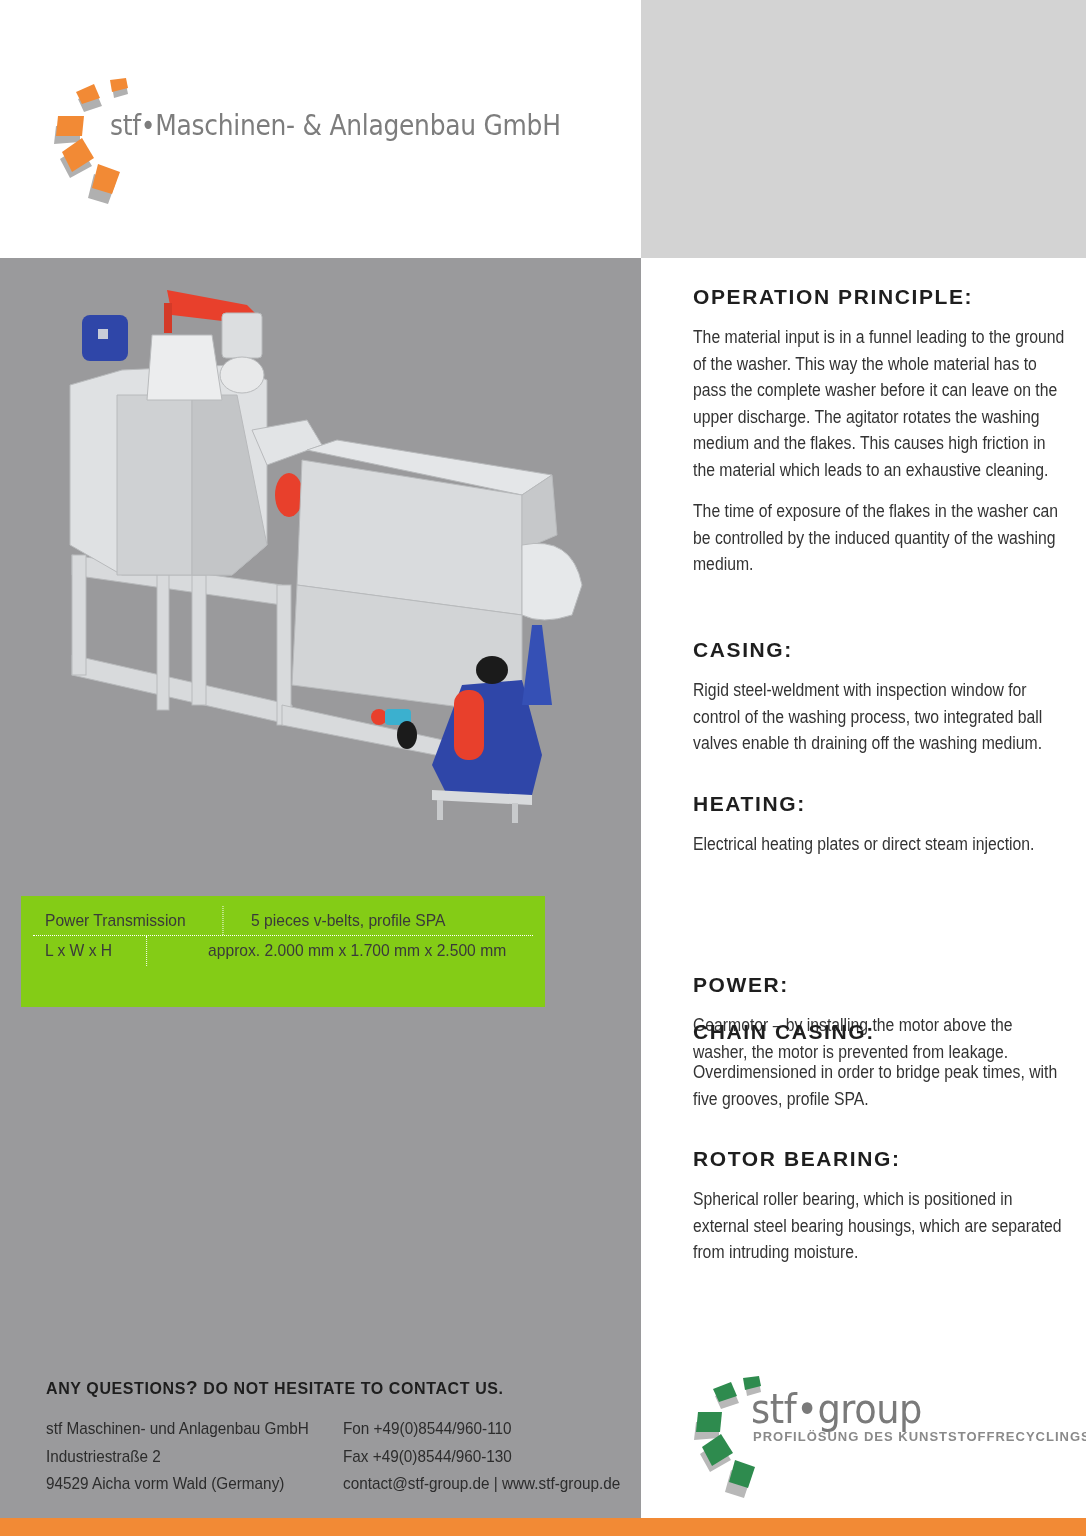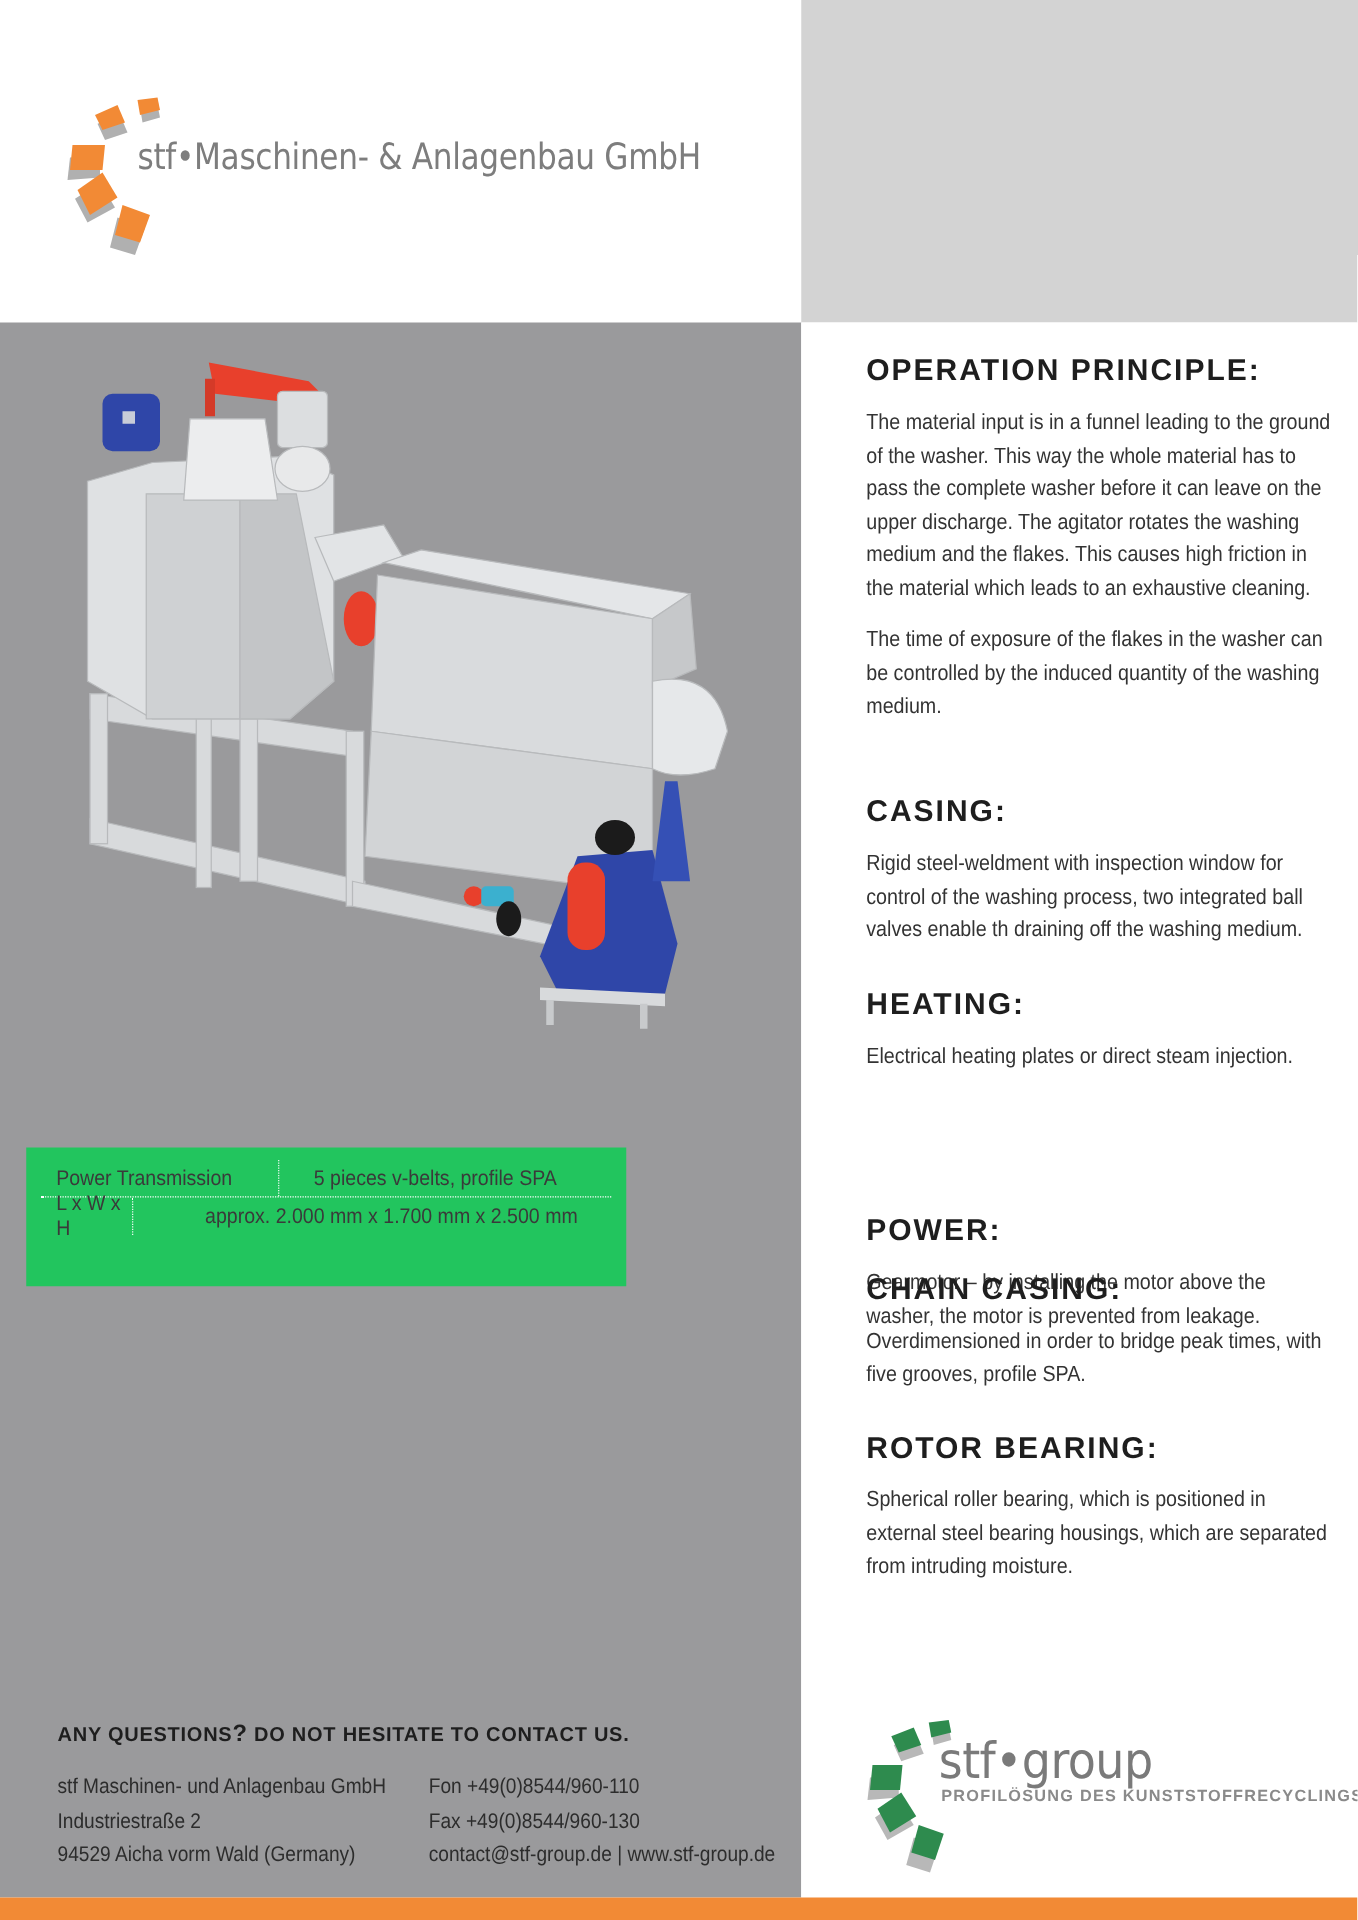--- a/index.html
+++ b/index.html
@@ -14,36 +14,36 @@
 
   
   .logo { position: absolute; left: 52px; top: 74px; width: 500px; height: 140px; text-align: right; }
   .logo svg { position: absolute; left: 0; top: 0; }
   .logo-text { position: absolute; left: 58px; top: 34px; font-family: "DejaVu Sans", sans-serif; font-size: 29px; color: #7d7d7d; letter-spacing: -0.3px; white-space: nowrap; transform: scaleX(0.86); transform-origin: left center; }
 
   
   .machine { position: absolute; left: 52px; top: 285px; width: 560px; height: 550px; }
 
   
-  .spec-table { position: absolute; left: 21px; top: 918px; width: 480px; height: 111px; background: #22c55e; padding: 10px 12px 0 12px; }
+  .spec-table { position: absolute; left: 21px; top: 896px; width: 524px; height: 111px; background: #84cc16; padding: 10px 12px 0 12px; }
   .spec-row { display: flex; height: 30px; align-items: center; border-bottom: 1px dotted #ffffff; font-size: 17px; color: #3a3a3a; }
   .spec-row:last-child { border-bottom: none; gap: 40px; }
   .spec-label { width: 207px; padding-left: 13px; height: 100%; display: flex; align-items: center; border-right: 1px dotted #ffffff; transform: scaleX(0.92); transform-origin: left center; }
   .spec-value { padding-left: 12px; height: 100%; display: flex; align-items: center; white-space: nowrap; transform: scaleX(0.92); transform-origin: left center; }
 
   
   .contact-heading { position: absolute; left: 46px; top: 1377px; font-size: 16px; font-weight: bold; color: #1e1e1e; letter-spacing: 0.6px; white-space: nowrap; }
   .contact-heading .big { font-size: 19px; }
   .contact-col { position: absolute; top: 1415px; font-size: 17px; color: #2c2c2c; line-height: 27.5px; white-space: nowrap; transform: scaleX(0.9); transform-origin: left top; }
   .contact-col.left { left: 46px; }
   .contact-col.right { left: 343px; }
 
   
   .section { position: absolute; left: 693px; width: 375px; }
-  .section h2 { font-size: 24px; font-weight: bold; color: #1e1e1e; letter-spacing: 1.6px; white-space: nowrap; line-height: 30px; }
+  .section h2 { font-size: 21px; font-weight: bold; color: #1e1e1e; letter-spacing: 1.6px; white-space: nowrap; line-height: 30px; }
   .section p { font-size: 17.5px; color: #333333; line-height: 26.5px; margin-top: 12px; transform: scaleX(0.9); transform-origin: left top; width: 416px; }
   .section p + p { margin-top: 15px; }
 
   
   .group-logo { position: absolute; left: 693px; top: 1374px; width: 280px; height: 130px; }
   .group-text { position: absolute; left: 58px; top: 12px; font-family: "DejaVu Sans", sans-serif; font-size: 40px; color: #7a7a7a; letter-spacing: -0.5px; white-space: nowrap; transform: scaleX(0.92); transform-origin: left top; }
   .group-tag { position: absolute; left: 60px; top: 55px; font-size: 13px; font-weight: bold; color: #8a8a8a; letter-spacing: 1px; white-space: nowrap; }
 </style>
 </head>
 <body>

